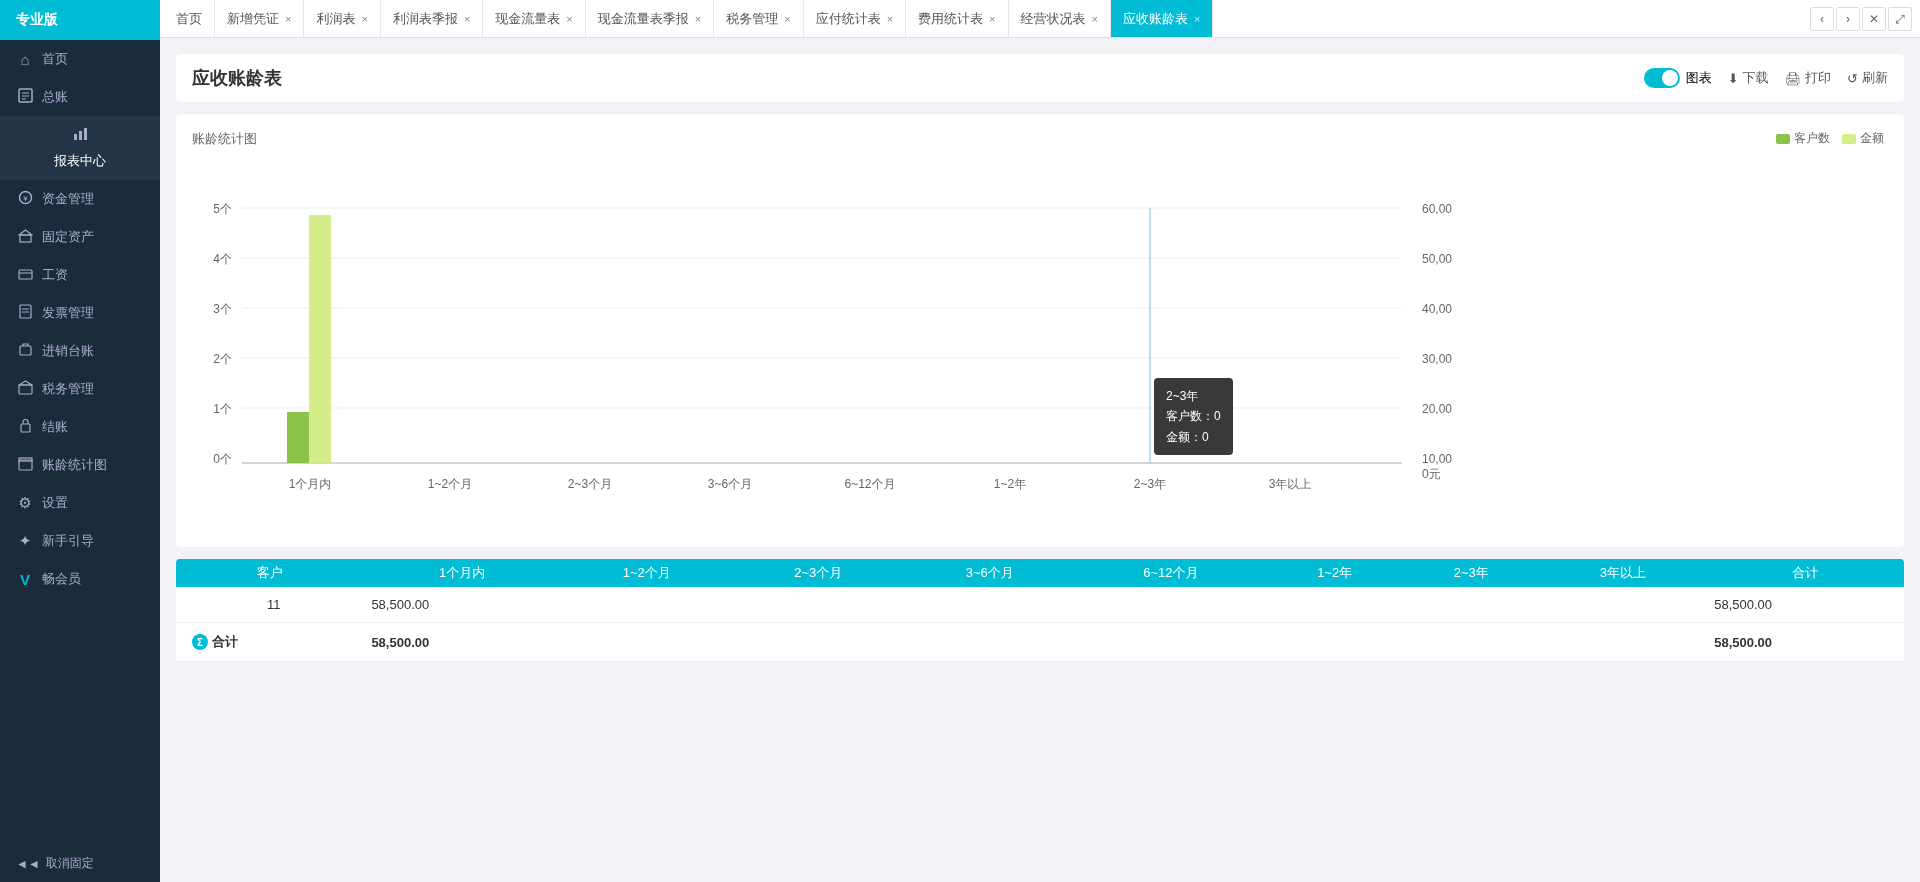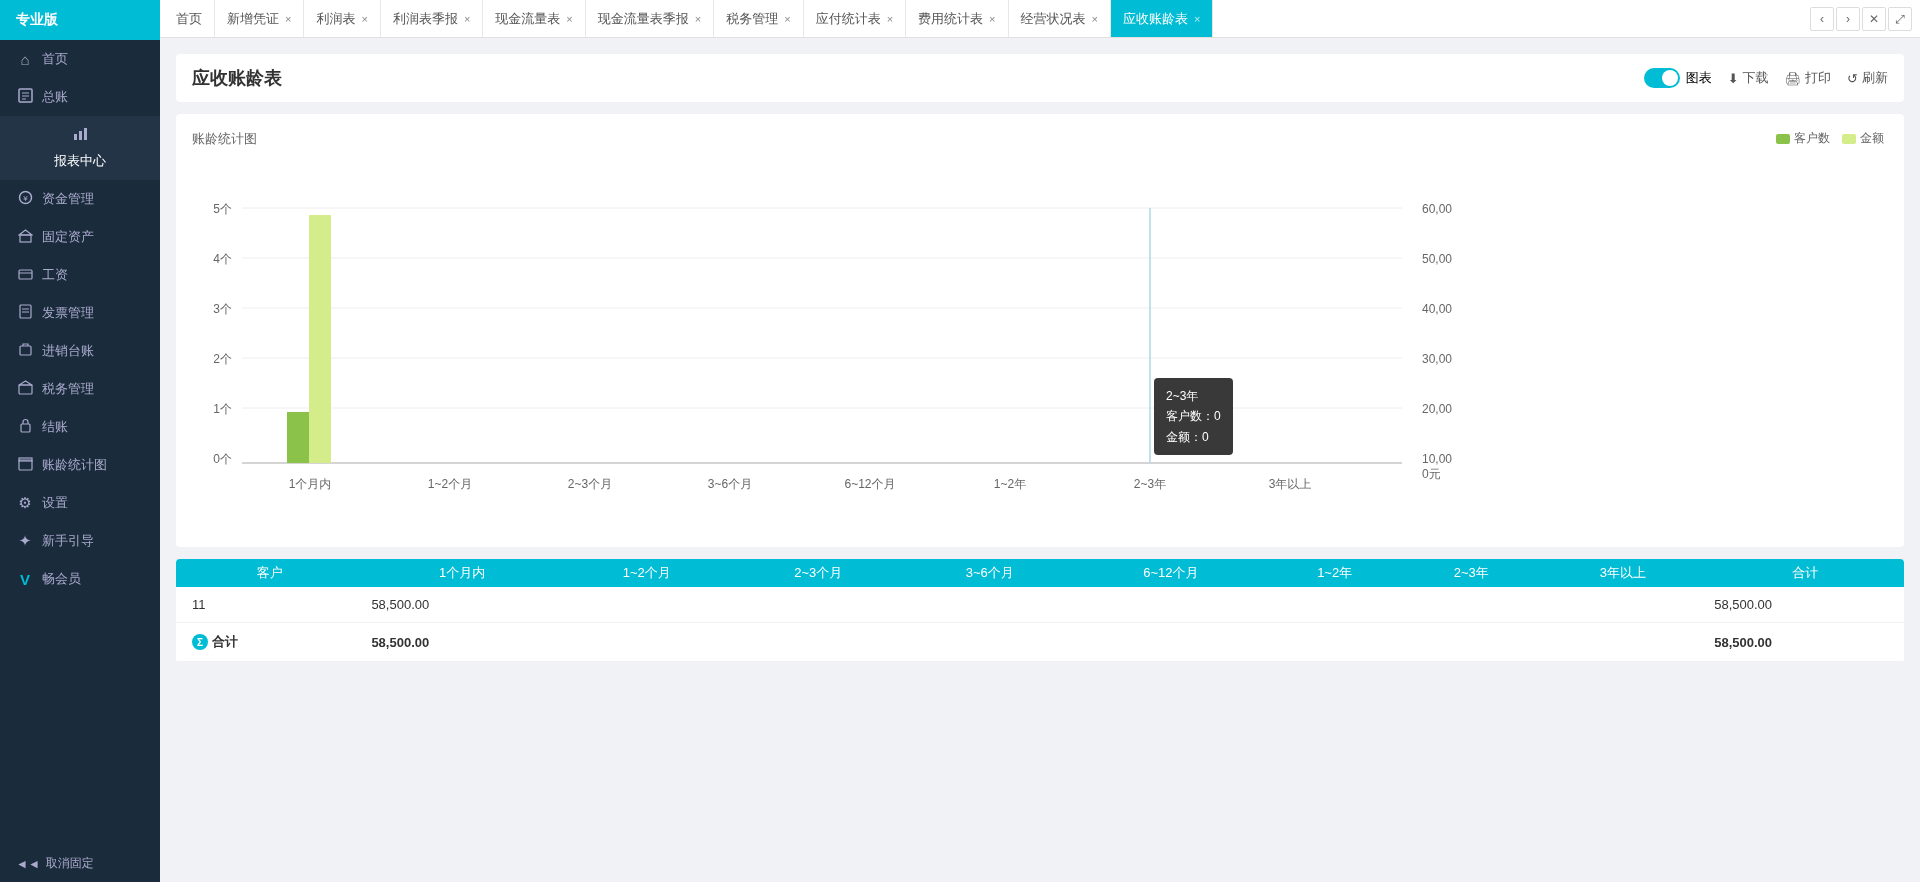--- a/index.html
+++ b/index.html
@@ -243,21 +243,21 @@
     .data-table tbody tr {
       border-bottom: 1px solid #f0f0f0;
     }
     .data-table tbody td {
       padding: 10px 8px;
       text-align: left;
       font-size: 13px;
       color: #333;
     }
     .data-table tbody td:first-child {
-      text-align: left;
+      text-align: center;
       padding-left: 16px;
     }
     .total-row td {
       font-weight: bold;
     }
     .total-label {
       display: flex;
       align-items: center;
       gap: 4px;
     }

